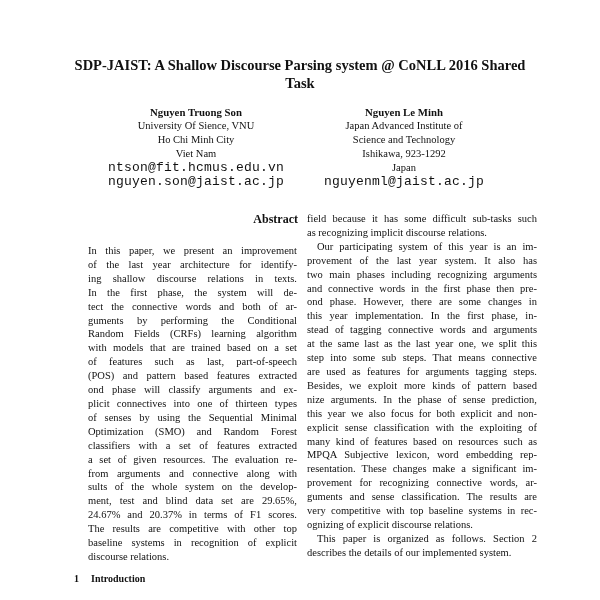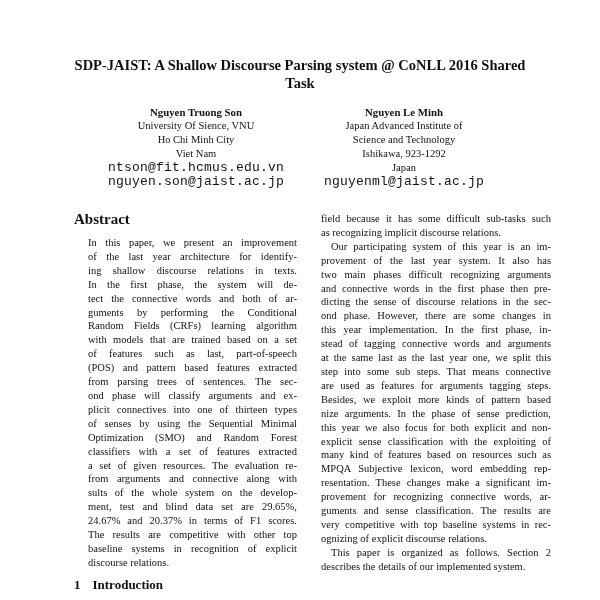--- a/index.html
+++ b/index.html
@@ -11,30 +11,30 @@
     position:absolute; top:57px; left:40px; width:520px;
     text-align:center; font-weight:bold; font-size:14.5px; line-height:17.5px;
   }
   .author { position:absolute; top:105px; width:240px; text-align:center; line-height:14px; }
   .author-1 { left:76px; }
   .author-2 { left:284px; }
   .author-name { font-weight:bold; font-size:10.8px; }
   .affil-line { font-size:10.5px; }
   .email-line { font-family:"Liberation Mono", monospace; font-size:13px; letter-spacing:0.2px; }
   .col-left  { position:absolute; left:74px;  top:212px; width:224px; }
-  .col-right { position:absolute; left:307px; top:212px; width:230px;margin-left:14px; }
-  .abstract-heading { text-align:left; font-weight:bold; font-size:15px; line-height:14px; }
-  .abstract-body { margin-left:14px; width:209px; margin-top:10px; }
+  .col-right { position:absolute; left:307px; top:212px; width:230px; }
+  .abstract-heading { text-align:right; font-weight:bold; font-size:12px; line-height:14px; }
+  .abstract-body { margin-left:14px; width:209px; margin-top:18px; }
   .jline {
     font-size:10.5px; line-height:13.9px; white-space:nowrap;
     text-align:justify; text-align-last:justify;
   }
   .jline.end { text-align-last:left;font-family:Liberation Serif, serif; }
   .jline.indent { text-indent:10px; }
-  .section-heading { margin-top:7px; font-weight:bold; font-size:13px; line-height:15px; }
+  .section-heading { margin-top:7px; font-weight:bold; font-size:10px; line-height:15px; }
   .section-number { display:inline-block; margin-right:12px; }
 </style>
 </head>
 <body>
 
 <div class="page">
 
   <div class="title">
     <span>SDP-JAIST: A Shallow Discourse Parsing system @ CoNLL 2016 Shared</span><br>
     <span>Task</span>
@@ -63,21 +63,20 @@
         <div class="jline">In this paper, we present an improvement</div>
         <div class="jline">of the last year architecture for identify-</div>
         <div class="jline">ing shallow discourse relations in texts.</div>
         <div class="jline">In the first phase, the system will de-</div>
         <div class="jline">tect the connective words and both of ar-</div>
         <div class="jline">guments by performing the Conditional</div>
         <div class="jline">Random Fields (CRFs) learning algorithm</div>
         <div class="jline">with models that are trained based on a set</div>
         <div class="jline">of features such as last, part-of-speech</div>
         <div class="jline">(POS) and pattern based features extracted</div>
-        <div class="jline">from parsing trees of sentences. The sec-</div>
         <div class="jline">ond phase will classify arguments and ex-</div>
         <div class="jline">plicit connectives into one of thirteen types</div>
         <div class="jline">of senses by using the Sequential Minimal</div>
         <div class="jline">Optimization (SMO) and Random Forest</div>
         <div class="jline">classifiers with a set of features extracted</div>
         <div class="jline">a set of given resources. The evaluation re-</div>
         <div class="jline">from arguments and connective along with</div>
         <div class="jline">sults of the whole system on the develop-</div>
         <div class="jline">ment, test and blind data set are 29.65%,</div>
         <div class="jline">24.67% and 20.37% in terms of F1 scores.</div>
@@ -88,23 +87,22 @@
     <div class="section-heading">
       <span class="section-number">1</span><span>Introduction</span>
     </div>
   </div>
 
   <div class="col-right" id="right-column">
       <div class="jline">field because it has some difficult sub-tasks such</div>
       <div class="jline end">as recognizing implicit discourse relations.</div>
       <div class="jline indent">Our participating system of this year is an im-</div>
       <div class="jline">provement of the last year system. It also has</div>
-      <div class="jline">two main phases difficult recognizing arguments</div>
+      <div class="jline">two main phases including recognizing arguments</div>
       <div class="jline">and connective words in the first phase then pre-</div>
-      <div class="jline">dicting the sense of discourse relations in the sec-</div>
       <div class="jline">ond phase. However, there are some changes in</div>
       <div class="jline">this year implementation. In the first phase, in-</div>
       <div class="jline">stead of tagging connective words and arguments</div>
       <div class="jline">at the same last as the last year one, we split this</div>
       <div class="jline">step into some sub steps. That means connective</div>
       <div class="jline">are used as features for arguments tagging steps.</div>
       <div class="jline">Besides, we exploit more kinds of pattern based</div>
       <div class="jline">nize arguments. In the phase of sense prediction,</div>
       <div class="jline">this year we also focus for both explicit and non-</div>
       <div class="jline">explicit sense classification with the exploiting of</div>

